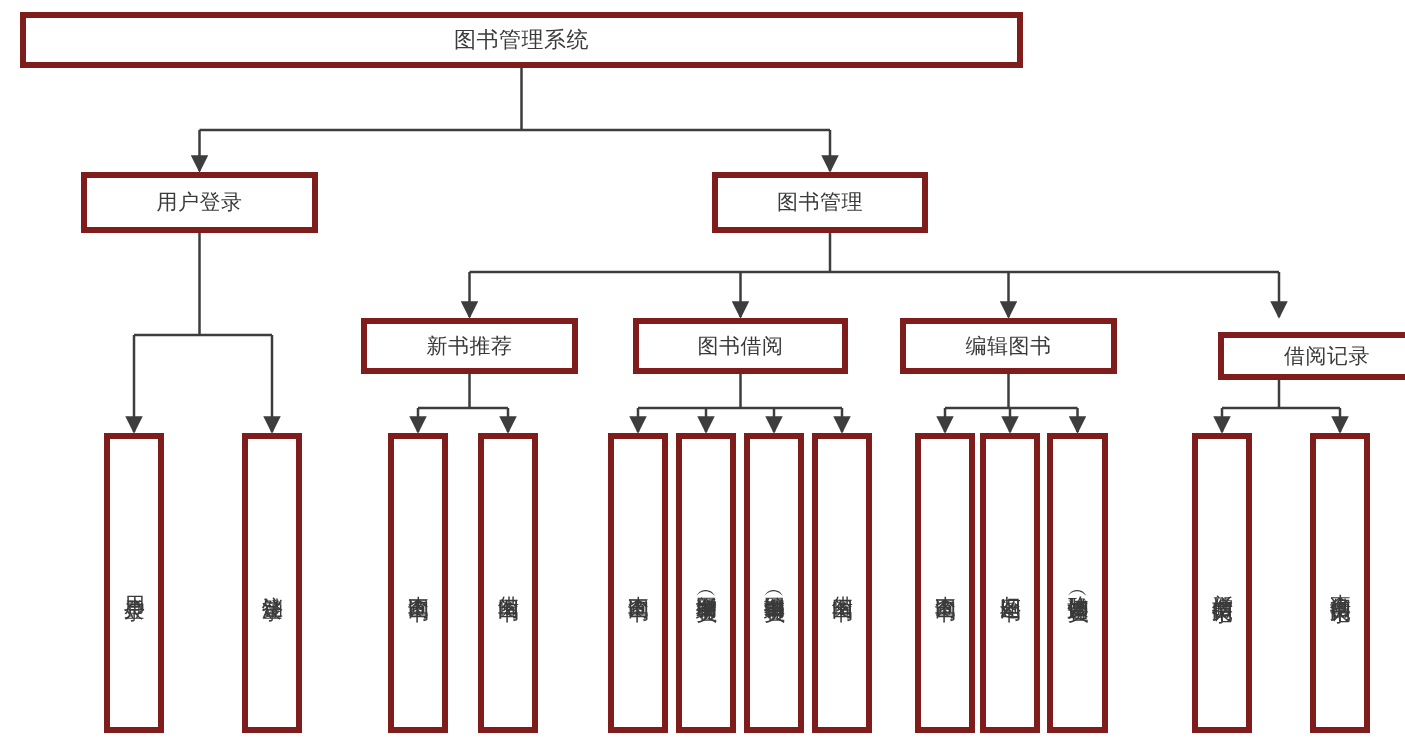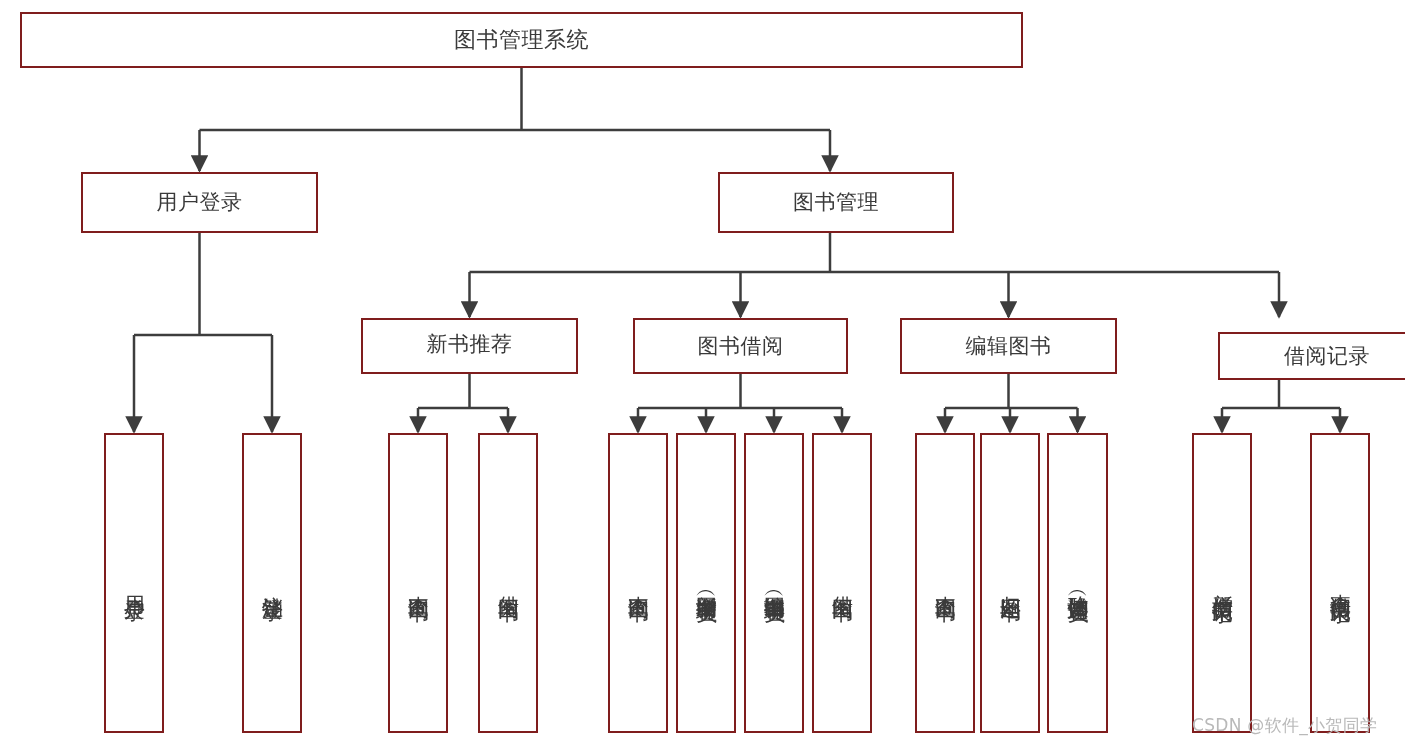--- a/index.html
+++ b/index.html
@@ -22,21 +22,21 @@
   svg.connector-layer {
     position: absolute;
     left: 0;
     top: 0;
     width: 1405px;
     height: 747px;
   }
   .node-box {
     position: absolute;
     box-sizing: border-box;
-    border: 2px solid #7f1d1d;
+    border: 6px solid #7f1d1d;
     background: #ffffff;
     display: flex;
     align-items: center;
     justify-content: center;
     overflow: hidden;
   }
   .node-label {
     color: #3a3a3a;
     line-height: 1.08;
     letter-spacing: 0.5px;
@@ -119,24 +119,24 @@
       </g>
   </svg>
 
   <div id="nodes">
       <div class="node-box horizontal root" style="left: 20px; top: 12px; width: 1003px; height: 56px;">
         <span class="node-label">图书管理系统</span>
       </div>
       <div class="node-box horizontal" style="left: 81px; top: 172px; width: 237px; height: 61px;">
         <span class="node-label">用户登录</span>
       </div>
-      <div class="node-box horizontal" style="left: 712px; top: 172px; width: 236px; height: 61px; margin-left: 6px;">
+      <div class="node-box horizontal" style="left: 712px; top: 172px; width: 216px; height: 61px;">
         <span class="node-label">图书管理</span>
       </div>
-      <div class="node-box horizontal" style="left: 361px; top: 318px; width: 217px; height: 56px; font-family: Liberation Mono, monospace;">
+      <div class="node-box horizontal" style="left: 361px; top: 318px; width: 217px; height: 56px;">
         <span class="node-label">新书推荐</span>
       </div>
       <div class="node-box horizontal" style="left: 633px; top: 318px; width: 215px; height: 56px; align-items: center;">
         <span class="node-label">图书借阅</span>
       </div>
       <div class="node-box horizontal" style="left: 900px; top: 318px; width: 217px; height: 56px;">
         <span class="node-label">编辑图书</span>
       </div>
       <div class="node-box horizontal" style="left: 1170px; top: 332px; width: 218px; height: 48px; margin-left: 48px;">
         <span class="node-label">借阅记录</span>
@@ -175,15 +175,14 @@
         <span class="node-label">确认归还（管理员）</span>
       </div>
       <div class="node-box vertical" style="left: 1192px; top: 433px; width: 60px; height: 300px;">
         <span class="node-label">新增借阅记录</span>
       </div>
       <div class="node-box vertical" style="left: 1310px; top: 433px; width: 60px; height: 300px;">
         <span class="node-label">查询借阅记录</span>
       </div>
     </div>
 
-  <div class="watermark" style="left: 1192px; top: 714px;">CSDN @软件_小贺同学</div>
 
 </div>
 
 </body></html>

